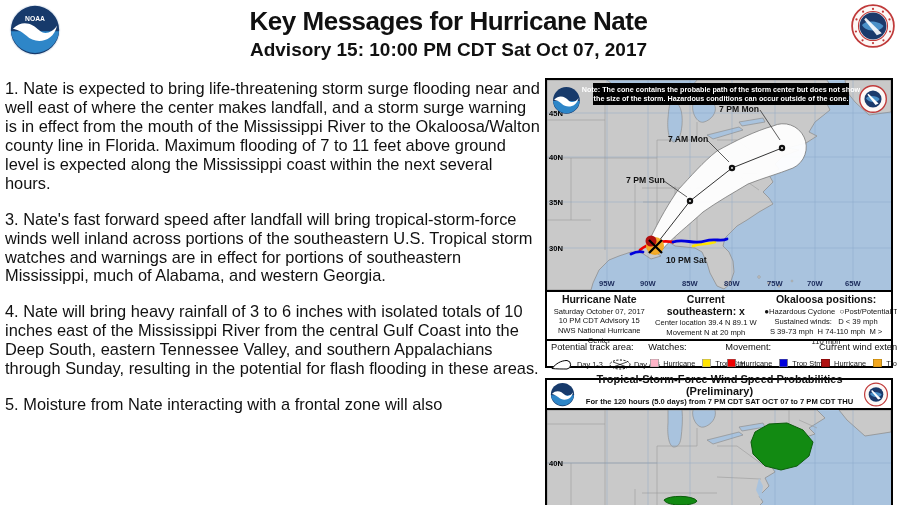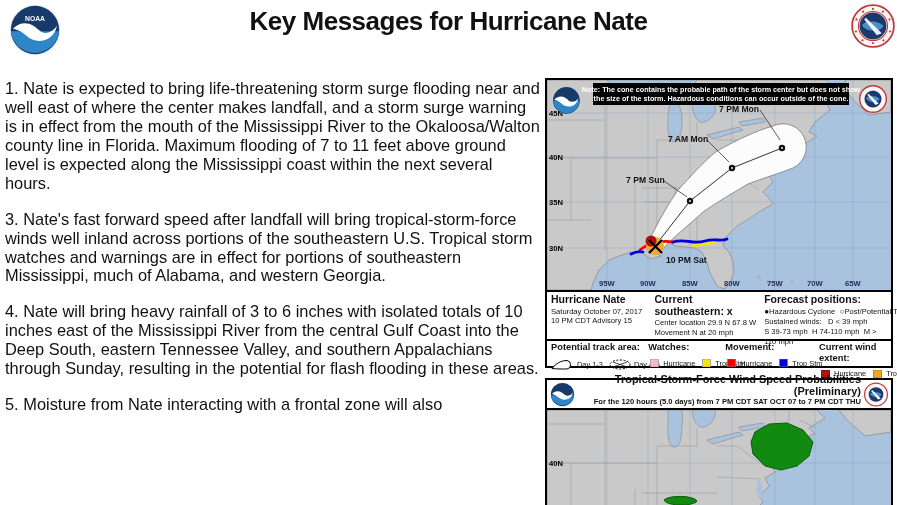--- a/index.html
+++ b/index.html
@@ -21,41 +21,41 @@
   .messages{position:absolute;left:5px;top:79px;width:537px;font-size:16.4px;line-height:1.155;}
   .messages p{margin:0 0 17px 0;}
 
   
   .panel{position:absolute;left:545px;width:348px;background:#fff;border:2px solid #000;box-sizing:border-box;}
   .track-panel{top:78px;height:290px;}
   .prob-panel{top:378px;height:132px;border-bottom:none;}
   .mapsvg{display:block;}
 
   .info-box{height:47px;border-top:2px solid #000;display:flex;font-size:7.6px;line-height:1.3;}
-  .info-col{padding:2px 3px 0 4px;}
+  .info-col{padding:2px 3px 0 4px;text-align:center;}
   .info-col .t{font-size:10.5px;font-weight:bold;line-height:1.1;margin-bottom:1px;}
   .ic1{width:31%;}
   .ic2{width:33%;}
   .ic3{width:36%;}
   .dotline{white-space:nowrap;}
   .dot{font-size:8px;}
 
   .legend{height:29px;border-top:2px solid #000;display:flex;font-size:7.4px;padding:1px 2px 0 4px;box-sizing:border-box;}
   .lg{margin-right:6px;}
-  .lg .t{font-weight:bold;font-size:9.3px;line-height:1.15;}
+  .lg .t{font-weight:normal;font-size:9.3px;line-height:1.15;}
   .lg-items{display:flex;align-items:flex-end;margin-top:6px;}
   .lg-items .it{display:flex;align-items:center;margin-right:5px;white-space:nowrap;}
   .sw{width:13px;height:8px;margin-right:2px;display:block;}
   .coneicon{width:24px;height:11px;margin-right:2px;display:block;}
   .lgw{width:27%;} .lgx{width:21%;} .lgy{width:26%;} .lgz{width:26%;}
 
   .prob-hdr{height:30px;border-bottom:2px solid #000;display:flex;align-items:center;box-sizing:border-box;}
   .prob-hdr .lg-noaa{width:25px;height:25px;margin:0 3px;}
   .prob-hdr .lg-nws{width:24px;height:25px;margin:0 3px;}
-  .prob-titles{flex:1;text-align:right;line-height:1.1;}
+  .prob-titles{flex:1;text-align:center;line-height:1.1;}
   .prob-title{font-size:11px;font-weight:bold;}
   .prob-sub{font-size:7.6px;font-weight:bold;margin-top:1px;}
   svg text{font-family:"Liberation Sans","DejaVu Sans",sans-serif;}
 </style>
 </head>
 <body>
 
 <div class="page">
 
   <div class="hdr">
@@ -63,20 +63,21 @@
       <svg viewBox="0 0 40 40">
         <circle cx="20" cy="20" r="19.5" fill="#e8eef5"></circle>
         <circle cx="20" cy="20" r="18.6" fill="#173a6b"></circle>
         <path d="M1.5,21 A18.6,18.6 0 0 0 38.5,21 Z" fill="#2e86c8"></path>
         <path d="M3,19 C11,11 19,16 23,20 C27,24 33,22.5 37,16.5 C34,30 20,31 13.5,24.5 C9.5,20.5 5.5,19.7 3,19 Z" fill="#ffffff"></path>
         <text x="20" y="13" font-size="5.2" font-weight="bold" fill="#fff" text-anchor="middle">NOAA</text>
       </svg>
     </div>
     <div class="hdr-titles">
       <div class="hdr-title">Key Messages for Hurricane Nate</div>
+      <div class="hdr-sub">Advisory 15:  10:00 PM CDT Sat Oct 07, 2017</div>
     </div>
     <div class="logo logo-nws-hdr">
       <svg viewBox="0 0 40 40">
         <circle cx="20" cy="20" r="19" fill="#fdf8f6" stroke="#c03a3a" stroke-width="1.6"></circle>
         <circle cx="20" cy="20" r="13.2" fill="none" stroke="#c03a3a" stroke-width="1"></circle>
         <g fill="#c03a3a">
           <circle cx="20" cy="4.5" r="1"></circle>
             <circle cx="29" cy="7" r="1"></circle>
             <circle cx="35" cy="14" r="1"></circle>
           <circle cx="35.5" cy="25" r="1"></circle>
@@ -204,28 +205,29 @@
         <path d="M10,19 C14,14 26,15.5 29.5,20 C27,26 13,25.5 10,19 Z" fill="#4a90c8"></path>
         <path d="M13.5,12.5 L28,26.5 L23.5,28.5 L12,14 Z" fill="#fff"></path>
       </g>
     </svg>
 
     <div class="info-box">
       <div class="info-col ic1">
         <div class="t">Hurricane Nate</div>
         <div>Saturday October 07, 2017</div>
         <div>10 PM CDT Advisory 15</div>
+        <div>NWS National Hurricane Center</div>
       </div>
       <div class="info-col ic2">
         <div class="t"><span>Current southeastern:</span> <span>x</span></div>
-        <div>Center location 29.9 N 67.8 W</div>
+        <div>Center location 39.4 N 89.1 W</div>
         <div>Movement N at 20 mph</div>
       </div>
       <div class="info-col ic3">
-        <div class="t">Forecast positions:</div>
+        <div class="t">Okaloosa positions:</div>
         <div class="dotline"><span class="dot">●</span><span>Hazardous Cyclone</span>&nbsp;&nbsp;<span class="dot">○</span><span>Post/Potential TC</span></div>
         <div><span>Sustained winds:</span>&nbsp;&nbsp;&nbsp;<span>D &lt; 39 mph</span></div>
         <div><span>S 39-73 mph</span>&nbsp;&nbsp;<span>H 74-110 mph</span>&nbsp;&nbsp;<span>M &gt; 110 mph</span></div>
       </div>
     </div>
 
     <div class="legend">
       <div class="lg lgw">
         <div class="t">Potential track area:</div>
         <div class="lg-items">

